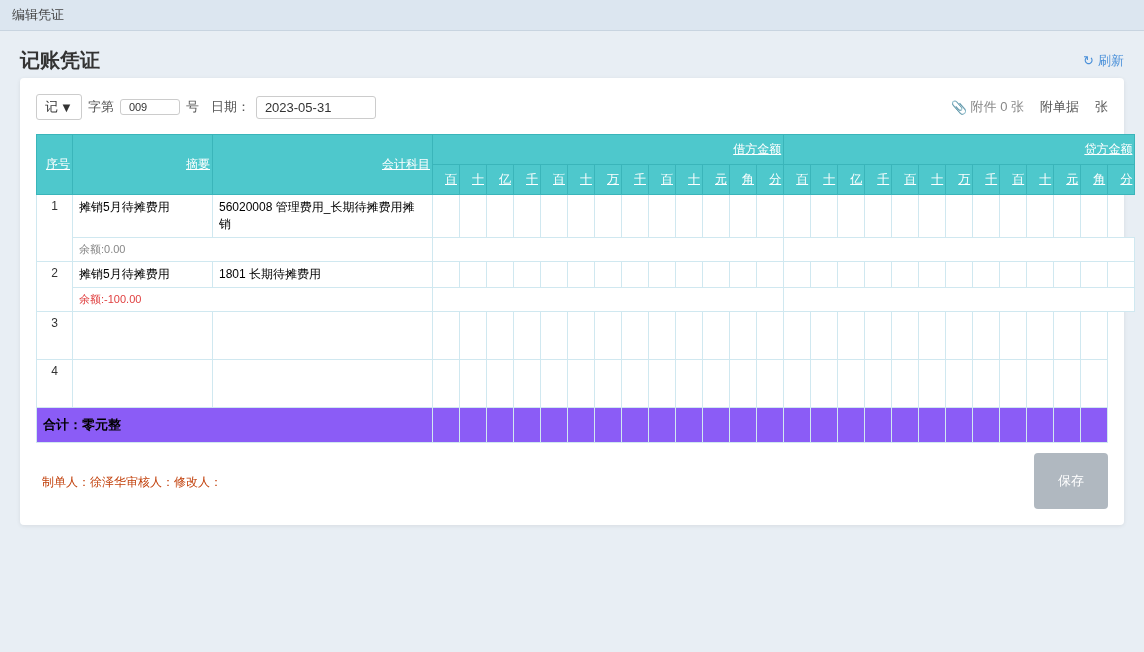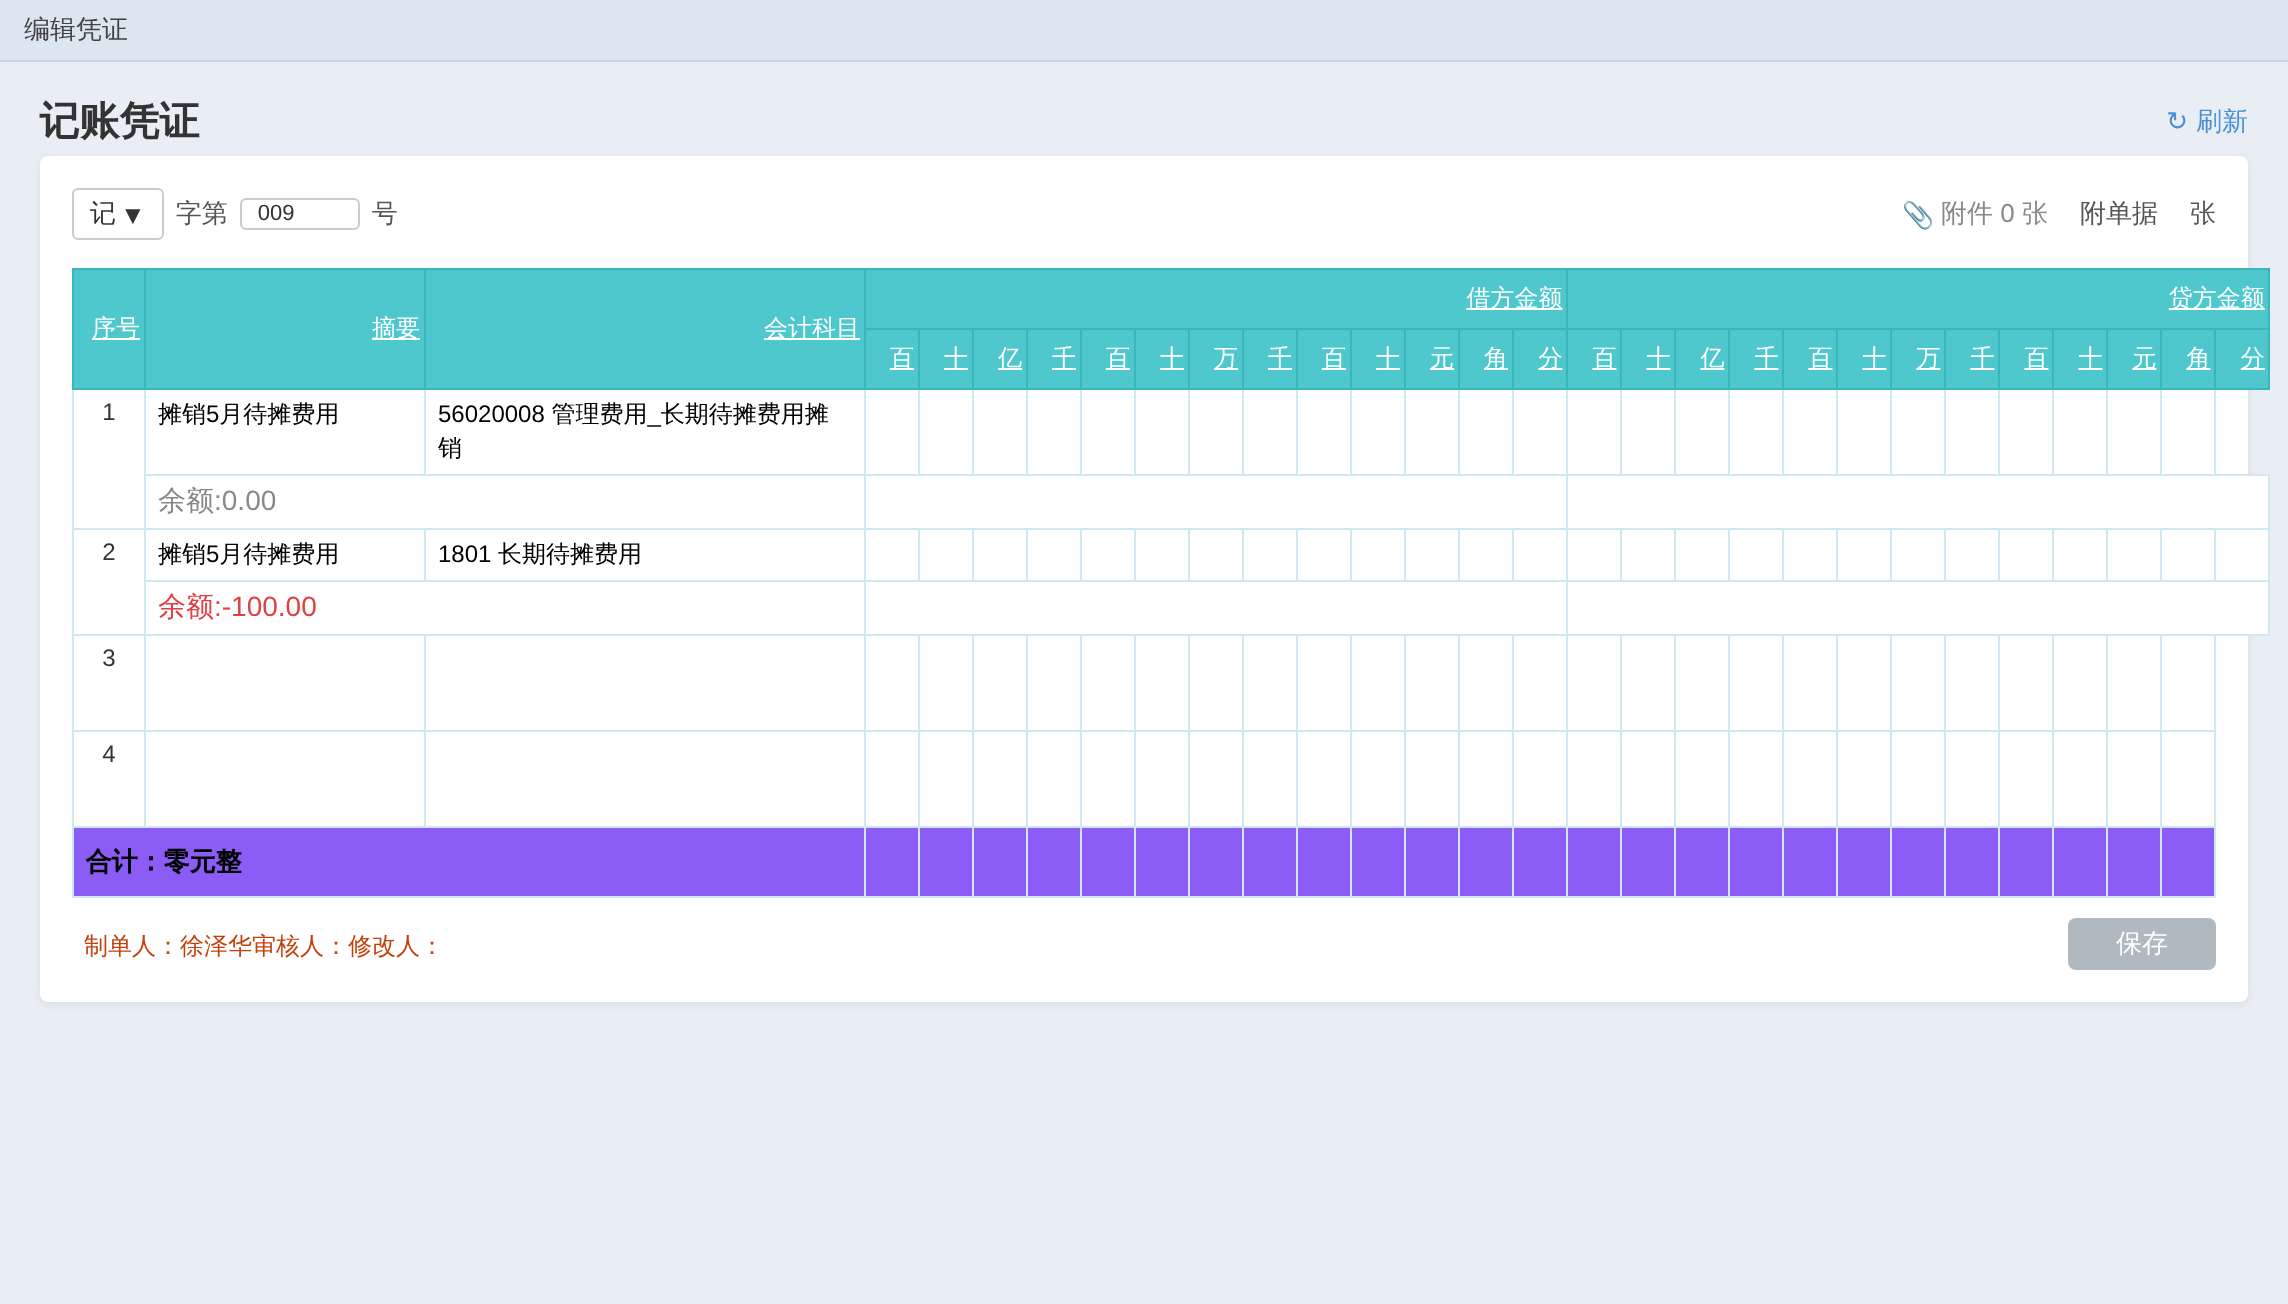--- a/index.html
+++ b/index.html
@@ -138,41 +138,41 @@
       text-decoration: underline;
     }
     .voucher-table td {
       border: 1px solid #d0e8f0;
       padding: 4px 6px;
       font-size: 12px;
       vertical-align: top;
       background: #fff;
     }
     .row-seq { text-align: center; color: #333; }
-    .balance-text { font-size: 14px; color: #888; margin-top: 4px; text-align: center; }
+    .balance-text { font-size: 11px; color: #888; margin-top: 4px; text-align: center; }
     .balance-negative { color: #e04040; }
     .total-row td {
       background: #8b5cf6;
       padding: 8px 6px;
       font-weight: bold;
       font-size: 13px;
     }
     .footer-info {
       display: flex;
       padding: 10px 6px 2px;
       color: #c2410c;
       font-size: 12px;
     }
     .save-btn {
       float: right;
       background: #b0b8c0;
       color: #fff;
       border: none;
       border-radius: 4px;
-      padding: 4px 24px;
+      padding: 19px 24px;
       font-size: 13px;
       cursor: pointer;
       margin-top: 6px;
     }
     .footer-row {
       display: flex;
       justify-content: space-between;
       align-items: center;
       margin-top: 4px;
     }
@@ -214,20 +214,24 @@
     <div class="voucher-header">
       <div class="field-group">
         <button class="voucher-type-btn">
           <span>记</span>
           <span>▼</span>
         </button>
         <span class="field-label">字第</span>
         <input class="field-input" type="text" value="009" style="">
         <span class="field-label">号</span>
       </div>
+      <div class="field-group">
+        <span class="field-label">日期：</span>
+        <input class="date-input" type="text" value="2023-05-31" style="">
+      </div>
       <div class="header-right">
         <span class="attachment-link">
           <span>📎</span>
           <span>附件 0 张</span>
         </span>
         <button class="single-btn">附单据</button>
         <span class="zhang-label">张</span>
       </div>
     </div>
 

